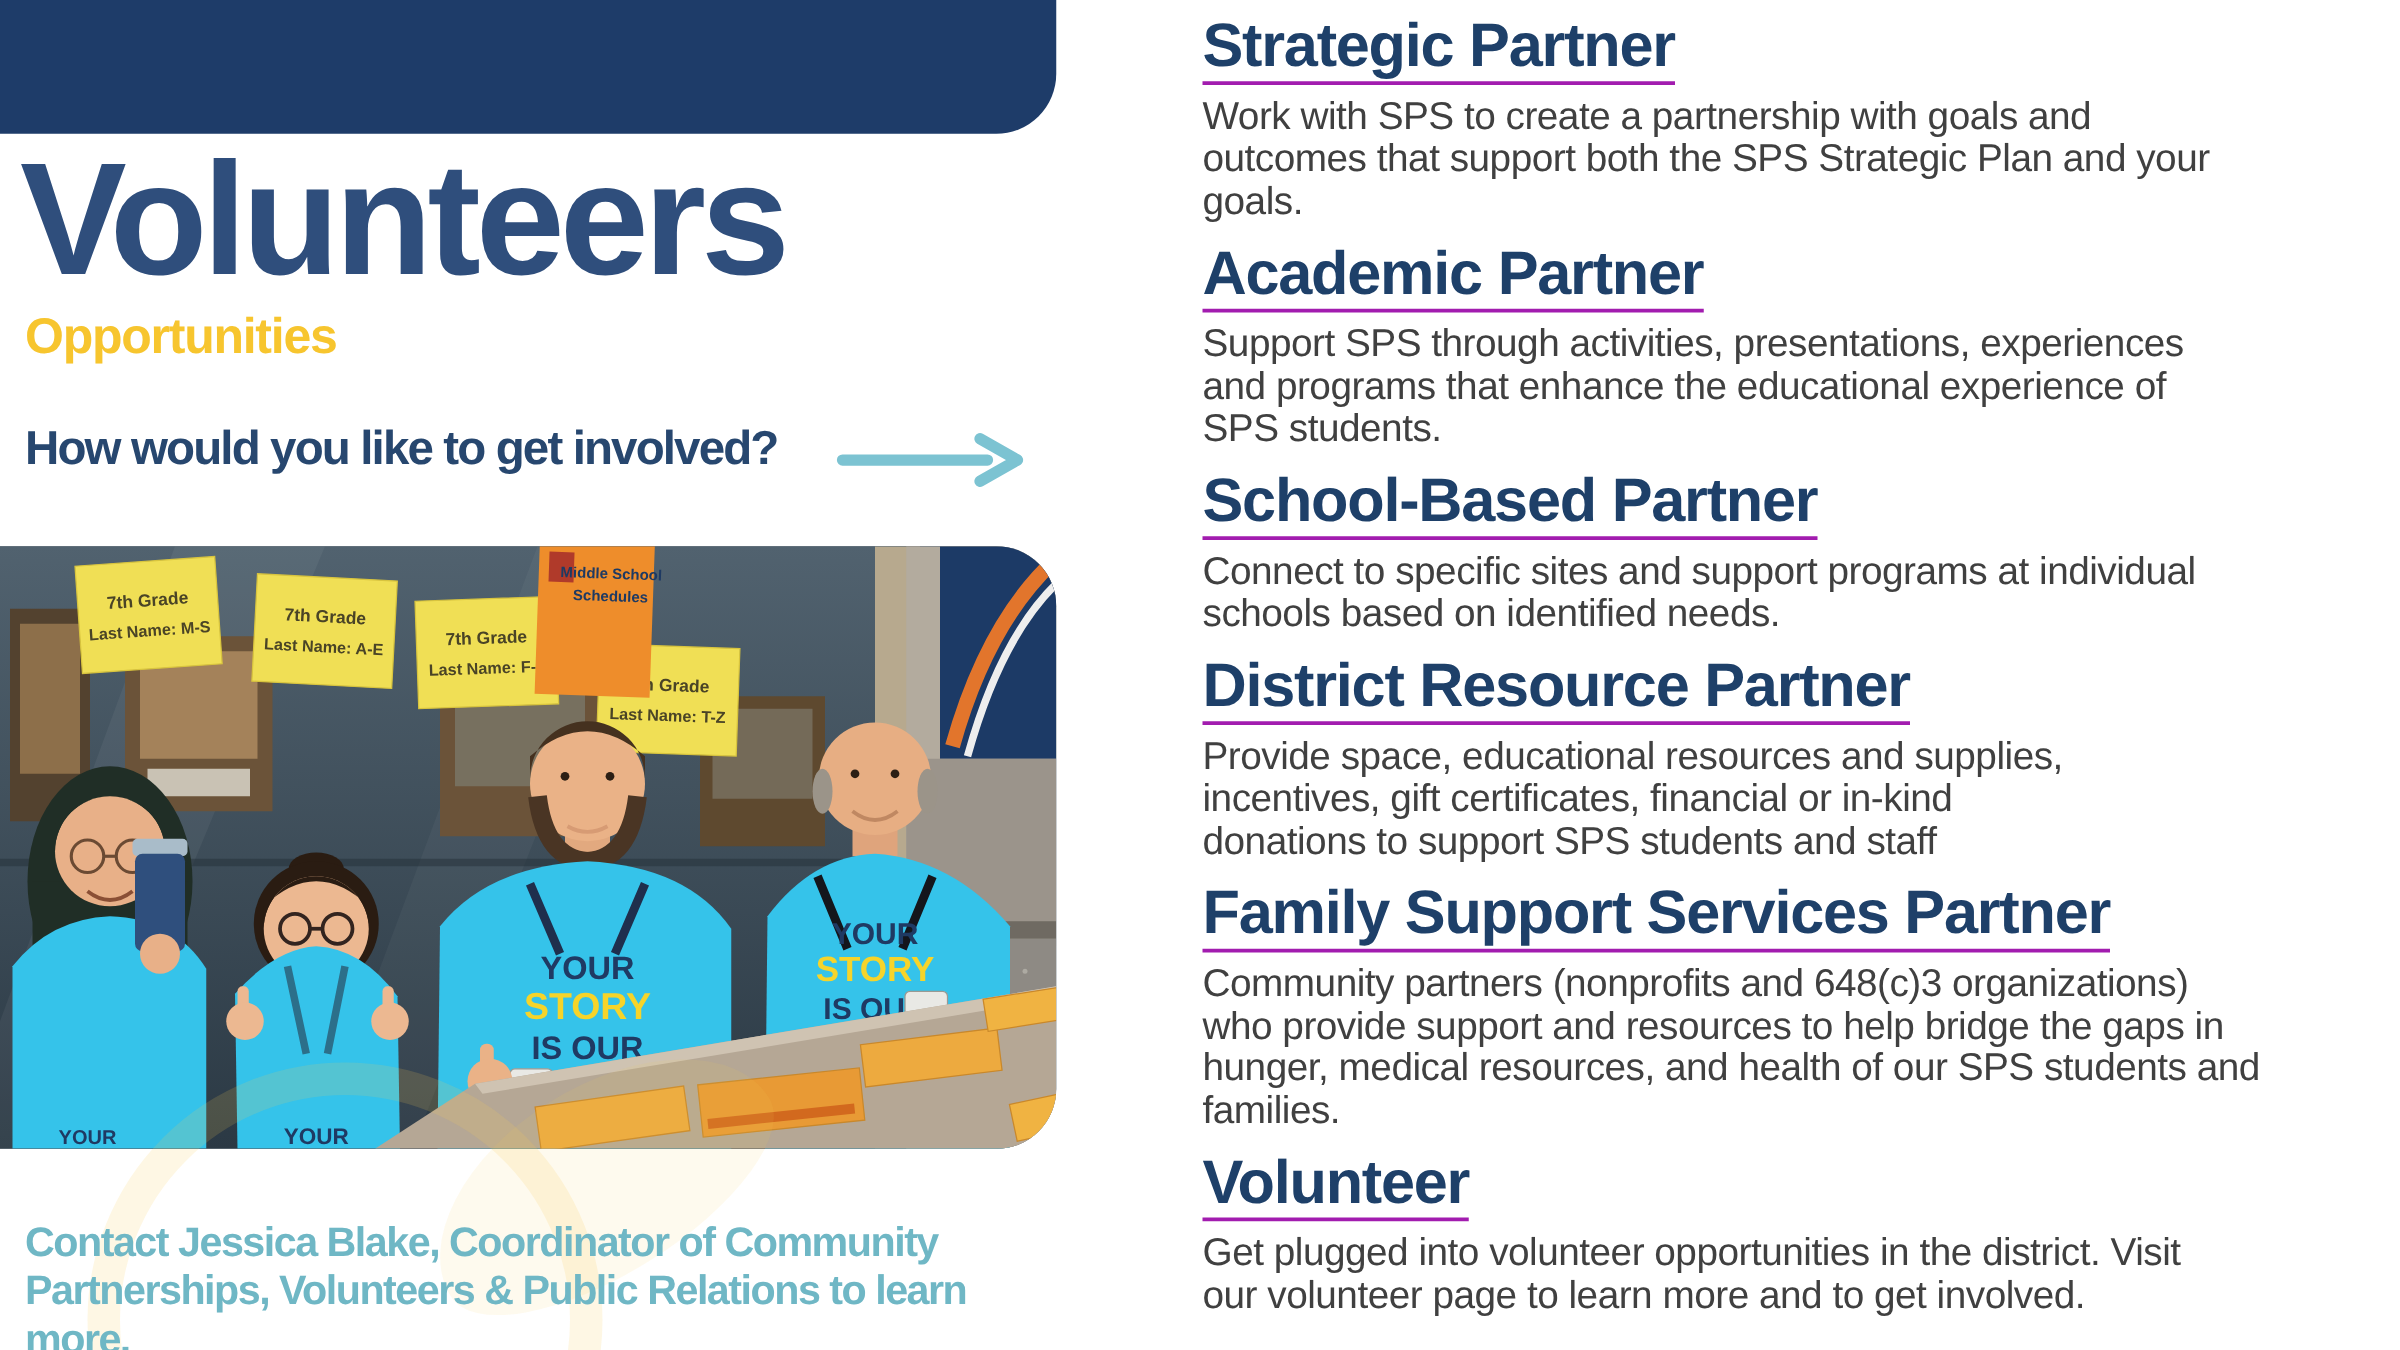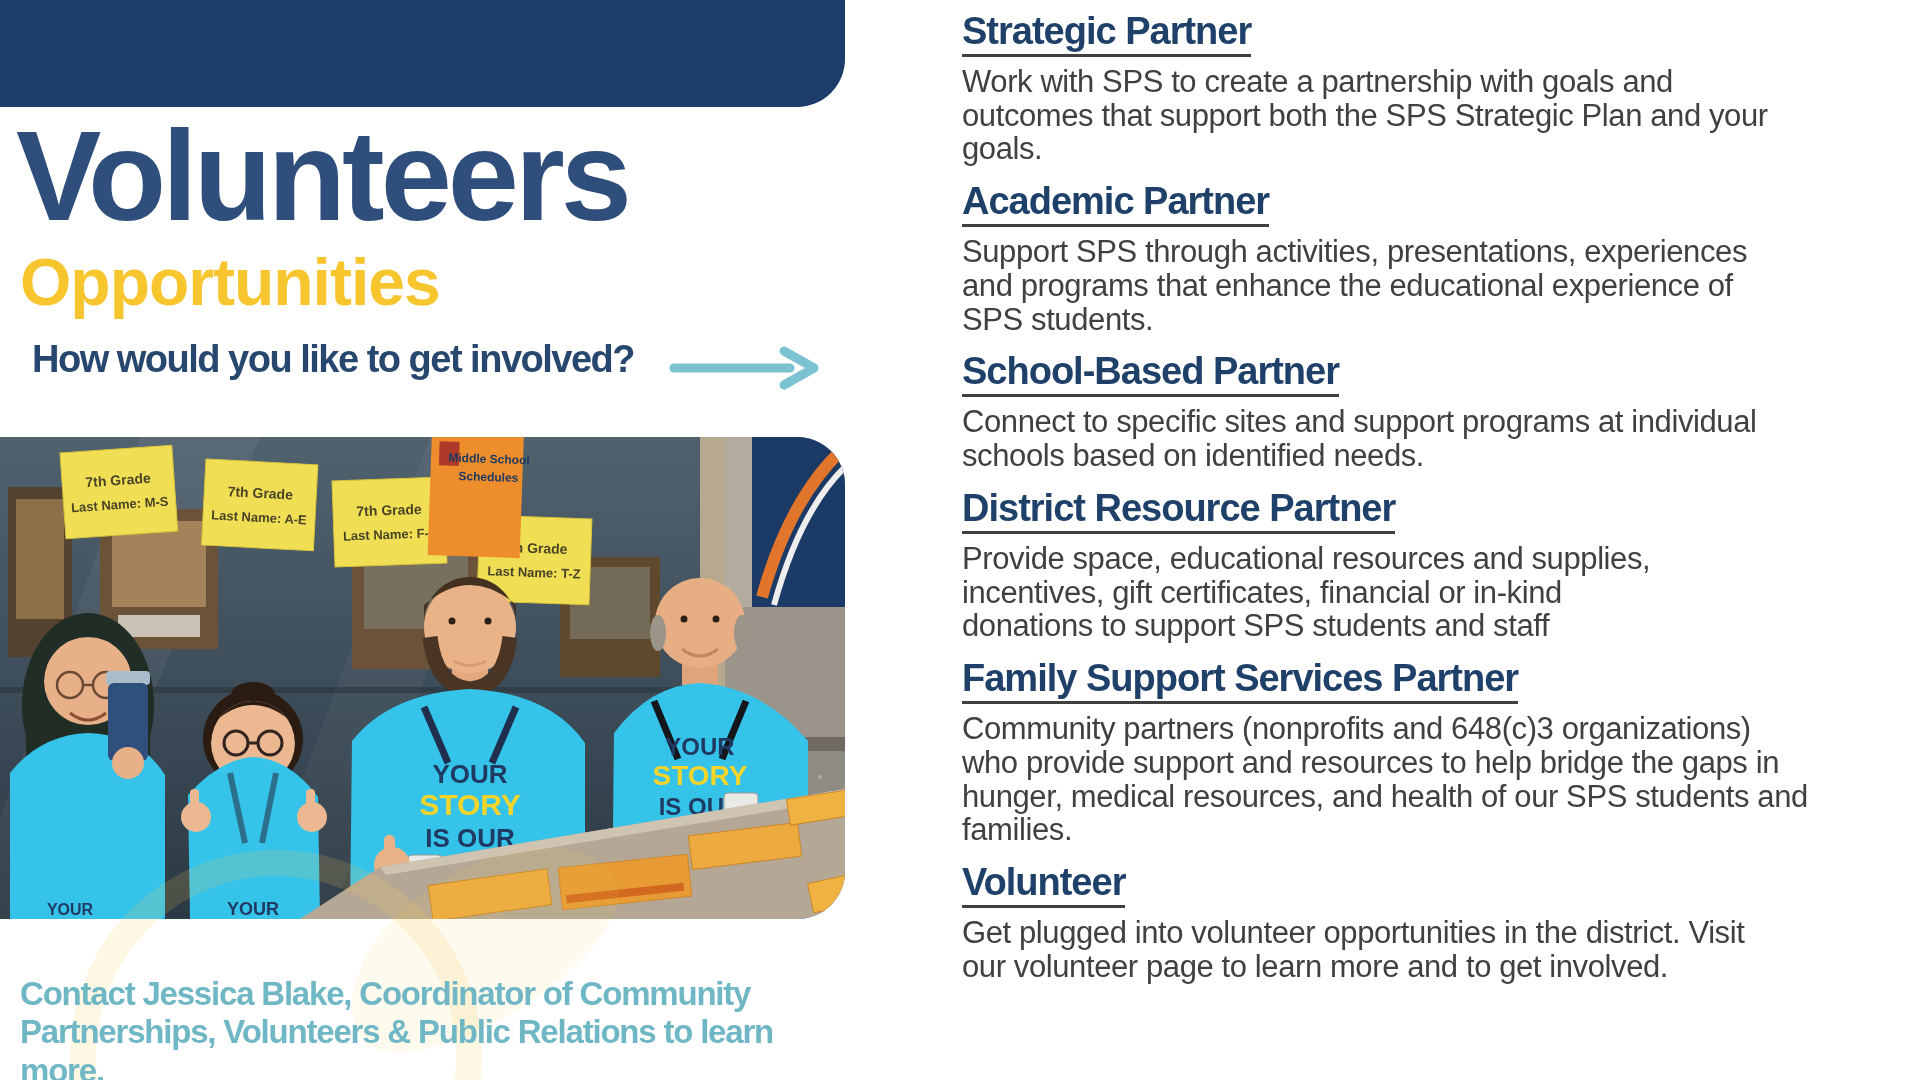--- a/index.html
+++ b/index.html
@@ -12,25 +12,25 @@
     position:absolute;left:0;top:0;width:845px;height:107px;
     background:#1e3c69;border-radius:0 0 48px 0;
   }
   .main-title{
     position:absolute;left:16px;top:112px;
     font-size:128px;font-weight:bold;letter-spacing:-4px;line-height:1;
     color:#2f4e7c;white-space:nowrap;
   }
   .sub-title{
     position:absolute;left:20px;top:249px;
-    font-size:66px;font-weight:bold;letter-spacing:-1px;line-height:1;
+    font-size:40px;font-weight:bold;letter-spacing:-1px;line-height:1;
     color:#f7c52e;white-space:nowrap;
   }
   .question{
-    position:absolute;left:32px;top:340px;
+    position:absolute;left:20px;top:340px;
     font-size:38px;font-weight:bold;letter-spacing:-1.5px;line-height:1;
     color:#27476f;white-space:nowrap;
   }
   .arrow-wrap{position:absolute;left:668px;top:346px;width:160px;height:44px;}
   .photo{
     position:absolute;left:0;top:437px;width:845px;height:482px;
     border-radius:0 48px 48px 0;overflow:hidden;background:#3c4c59;
   }
   .contact{
     position:absolute;left:20px;top:975px;width:760px;
@@ -43,23 +43,23 @@
   }
   .watermark2{
     position:absolute;left:330px;top:870px;width:300px;height:150px;
     background:rgba(246,205,88,0.10);border-radius:50% 50% 50% 50%/60% 60% 40% 40%;
     transform:rotate(-32deg);z-index:1;
   }
   
   .sections{position:absolute;left:962px;top:12px;width:930px;}
   .section h3{
     display:inline-block;
-    font-size:38px;font-weight:bold;letter-spacing:-1px;line-height:1.05;
+    font-size:49px;font-weight:bold;letter-spacing:-1px;line-height:1.05;
     color:#1e4069;margin:0 0 8px 0;padding-bottom:2px;
-    border-bottom:3px solid #404040;
+    border-bottom:3px solid #a21caf;
   }
   .section p{
     font-size:31px;letter-spacing:-0.4px;line-height:1.09;
     color:#404040;margin:0 0 16px 0;white-space:pre-line;
   }
   .section{display:block;}
 </style>
 </head>
 <body>
 

